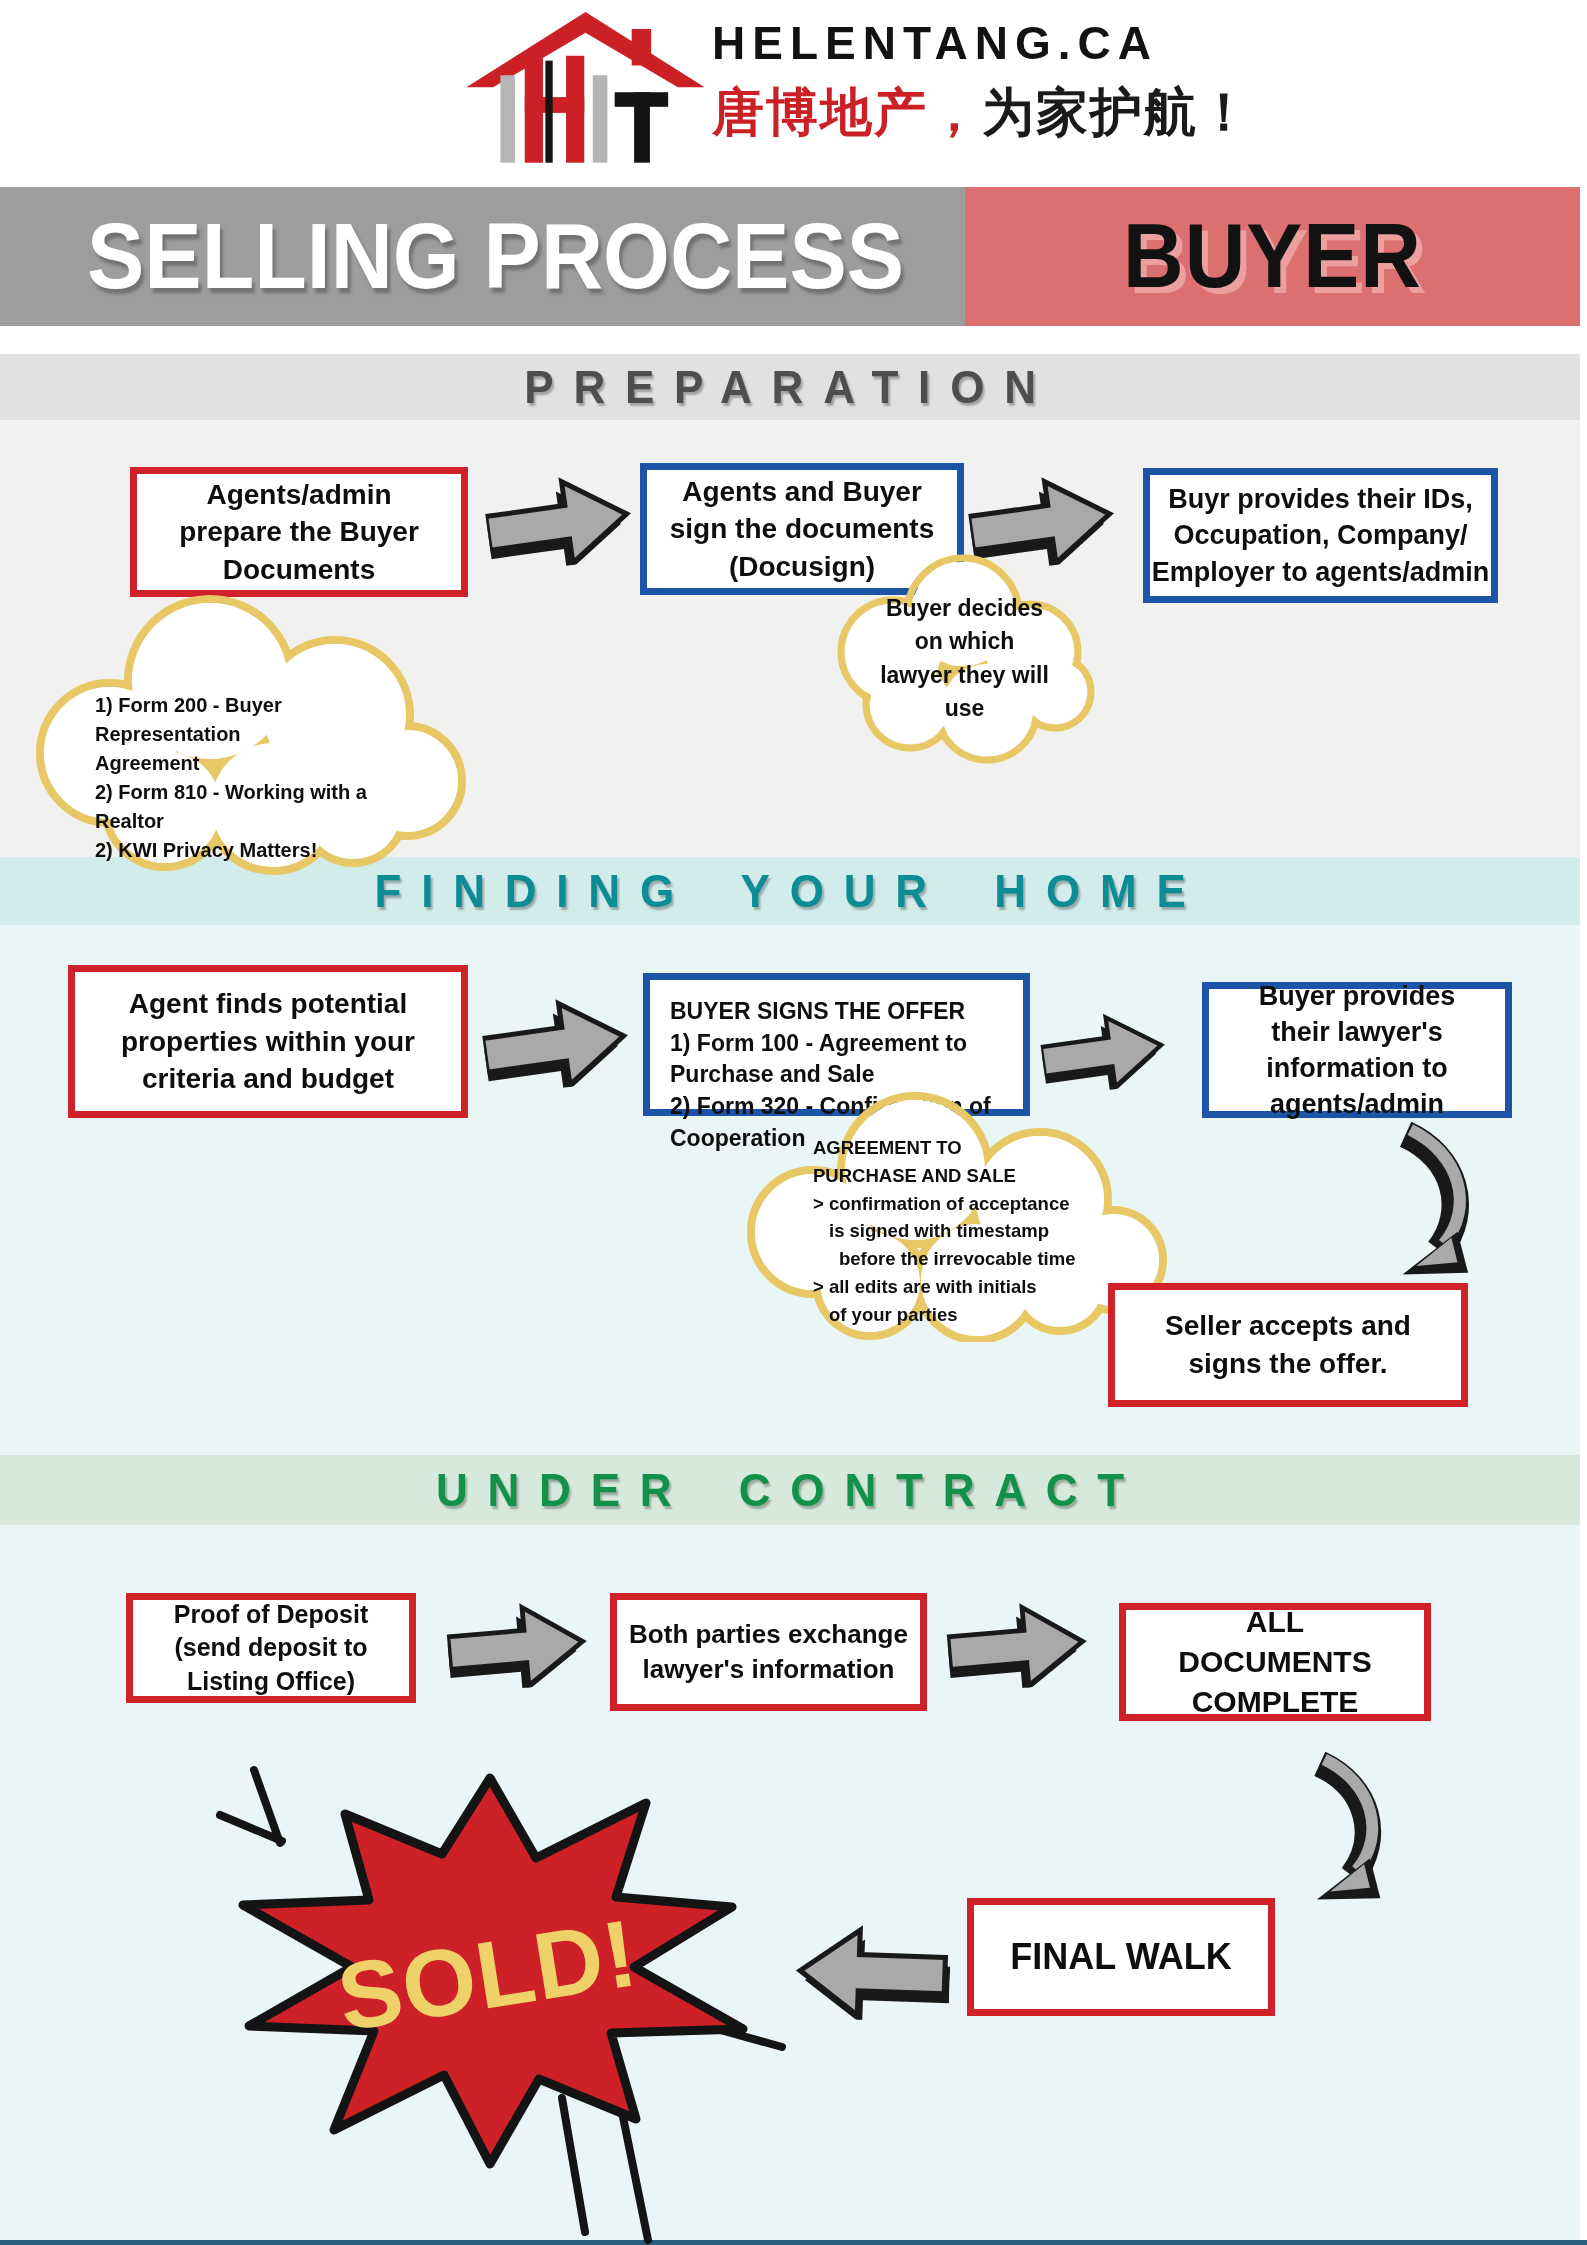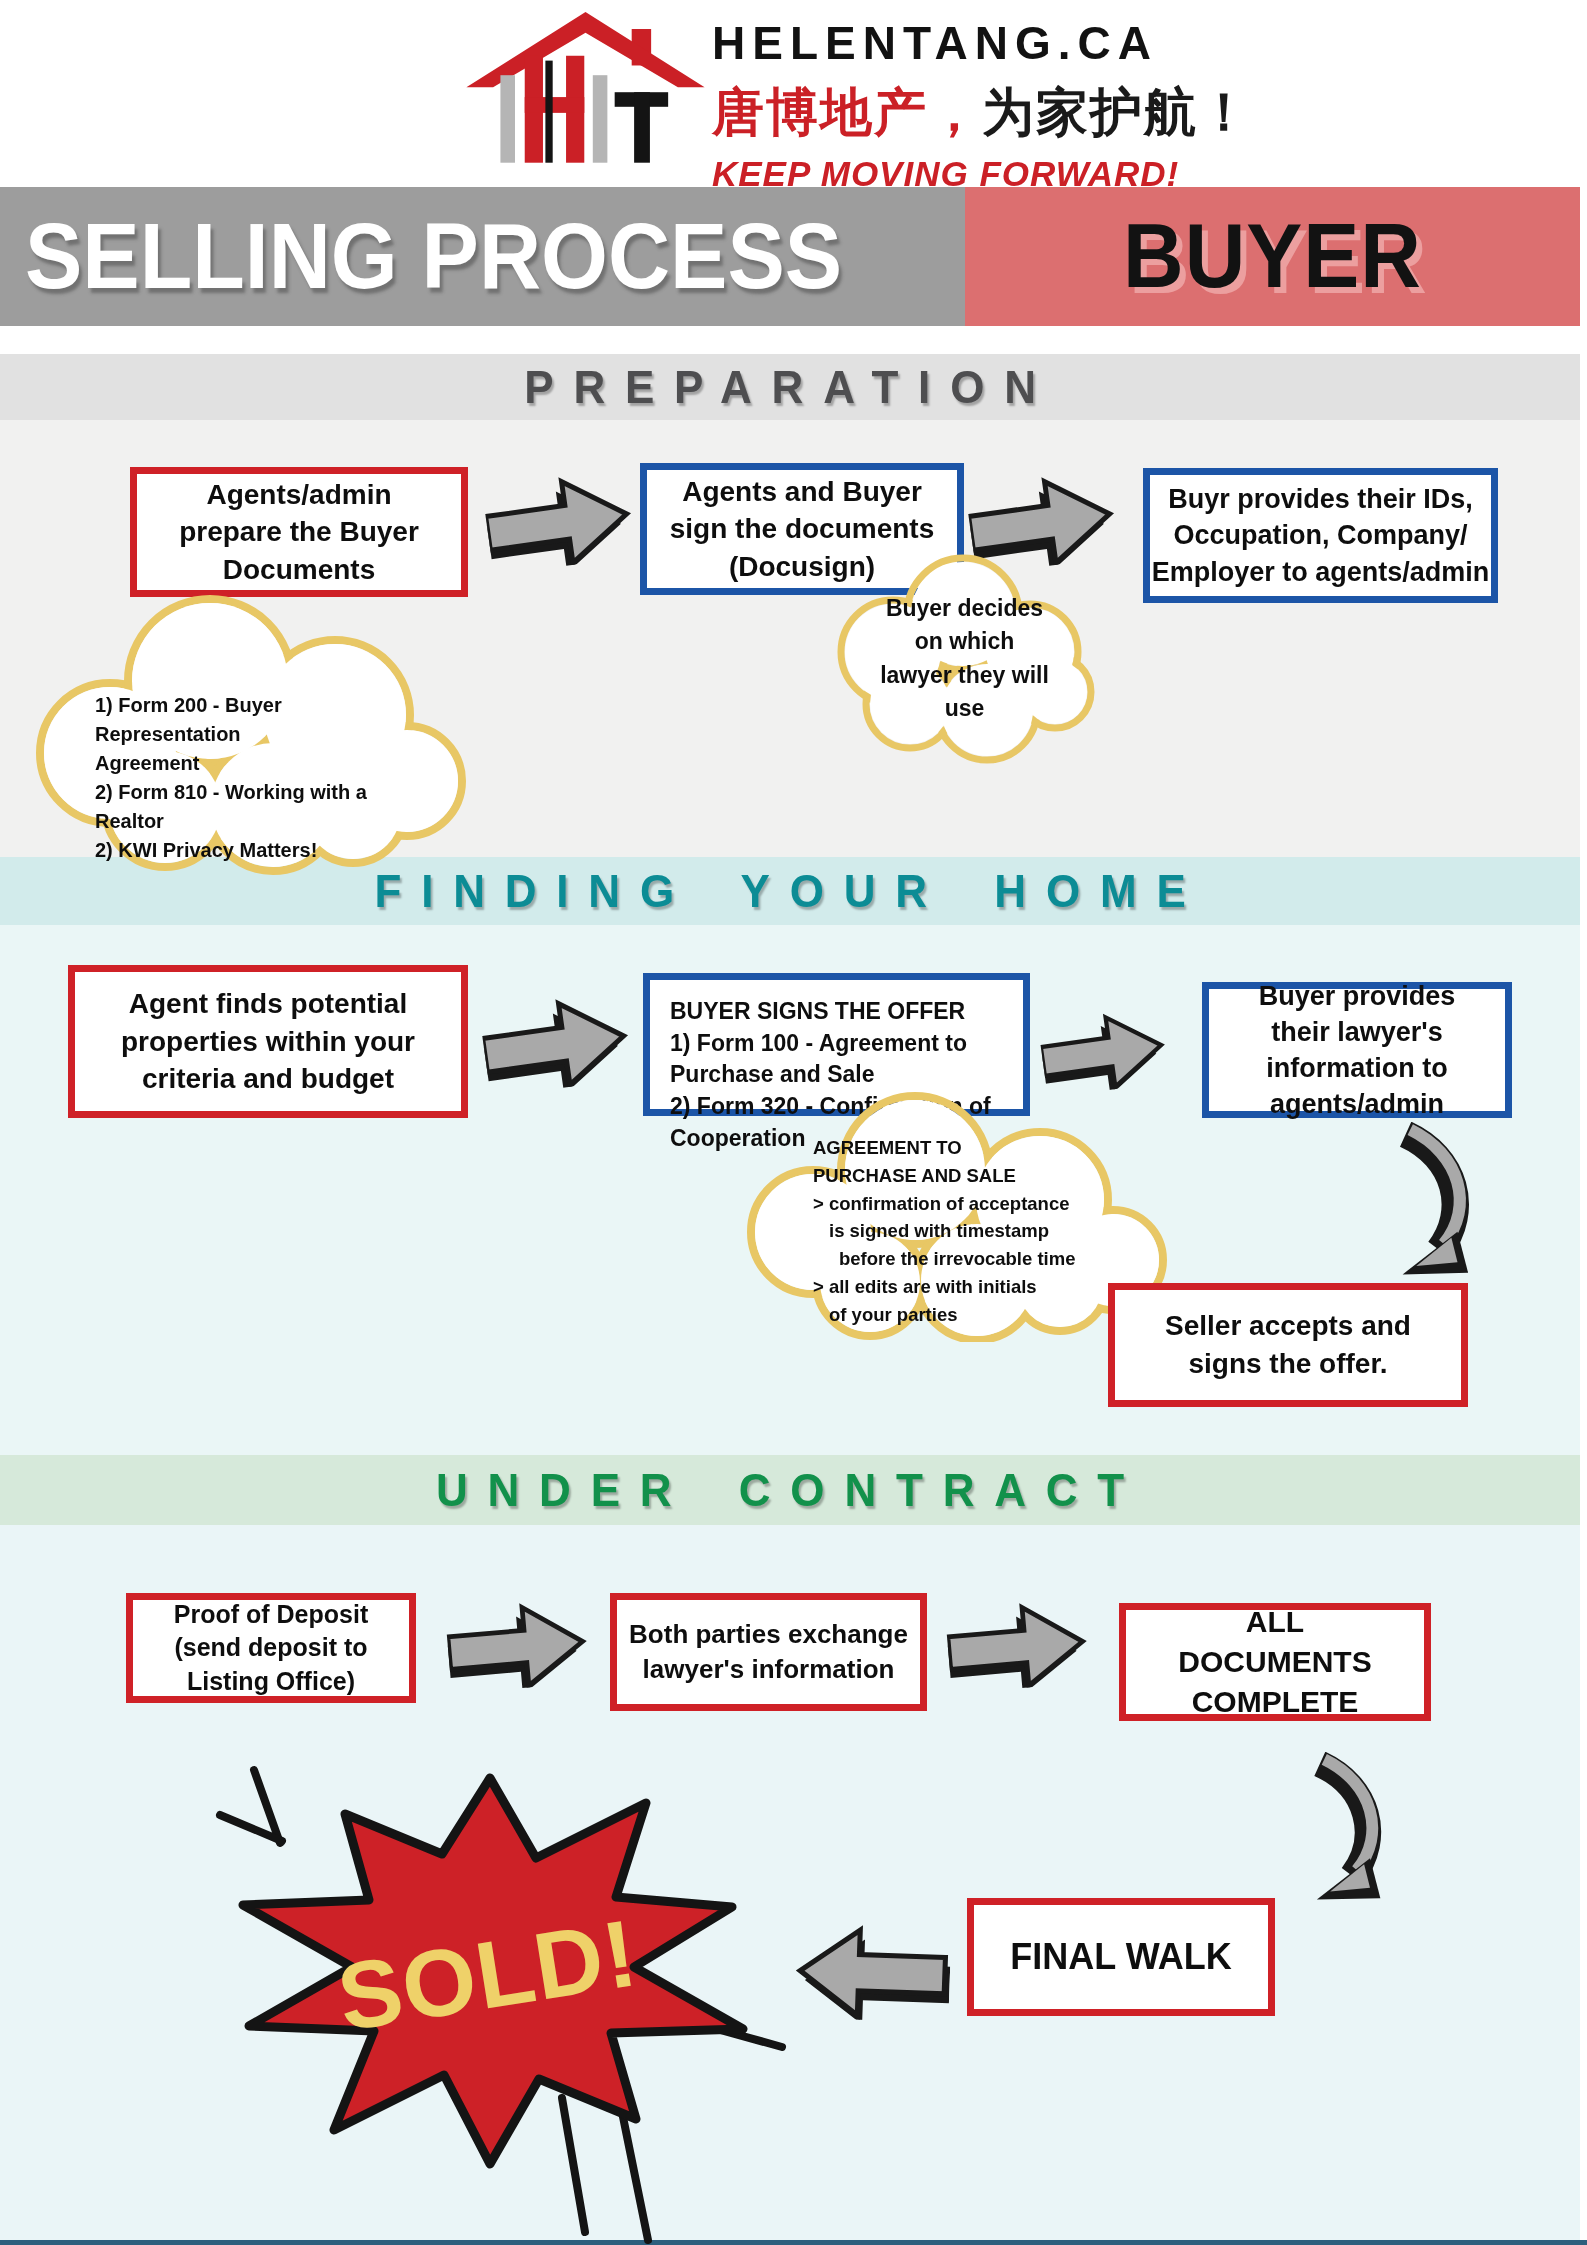--- a/index.html
+++ b/index.html
@@ -11,21 +11,21 @@
   .brand-text{position:absolute;left:712px;top:16px;width:620px;}
   .site-name{font-size:46px;font-weight:800;letter-spacing:7px;color:#121212;}
   .chinese{font-size:52px;font-weight:700;margin-top:8px;letter-spacing:2px;}
   .chinese .red{color:#cb2026;}
   .chinese .blk{color:#1a1a1a;}
   .tagline{font-size:35px;font-weight:800;font-style:italic;color:#cb2026;margin-top:6px;letter-spacing:1px;}
 
   
   .banner{position:absolute;left:0;top:187px;width:1580px;height:139px;}
   .banner-left{position:absolute;left:0;top:0;width:965px;height:139px;background:#9d9d9d;
-    display:flex;align-items:center;padding-left:25px;box-sizing:border-box;}
+    display:flex;align-items:center;padding-left:87px;box-sizing:border-box;}
   .banner-left span{font-size:86px;font-weight:800;color:#ffffff;letter-spacing:0px;
     text-shadow:3px 4px 3px rgba(60,60,60,.45);transform:scaleY(1.08);}
   .banner-right{position:absolute;left:965px;top:0;width:615px;height:139px;background:#dc6f70;
     display:flex;align-items:center;justify-content:center;}
   .banner-right span{font-size:84px;font-weight:800;color:#121212;letter-spacing:1px;
     text-shadow:6px 5px 0 #ec9f9f;transform:scaleY(1.08);}
 
   
   .band{position:absolute;left:0;width:1580px;display:flex;align-items:center;justify-content:center;}
   .band-title{font-weight:800;font-size:44px;letter-spacing:.45em;word-spacing:.35em;
@@ -78,21 +78,20 @@
       <rect x="50" y="70" width="49" height="13" fill="#cb2026"></rect>
       <rect x="67" y="40" width="6" height="84" fill="#141414"></rect>
       <rect x="106" y="52" width="12" height="72" fill="#b5b5b5"></rect>
       <rect x="124" y="66" width="44" height="12" fill="#141414"></rect>
       <rect x="140" y="66" width="13" height="58" fill="#141414"></rect>
     </svg>
   </div>
   <div class="brand-text">
     <div class="site-name">HELENTANG.CA</div>
     <div class="chinese"><span class="red">唐博地产，</span><span class="blk">为家护航！</span></div>
-    <div class="tagline">KEEP MOVING FORWARD!</div>
   </div>
 
   <div class="banner">
     <div class="banner-left">
         <span>SELLING PROCESS</span>
       </div>
     <div class="banner-right">
         <span>BUYER</span>
       </div>
   </div>

